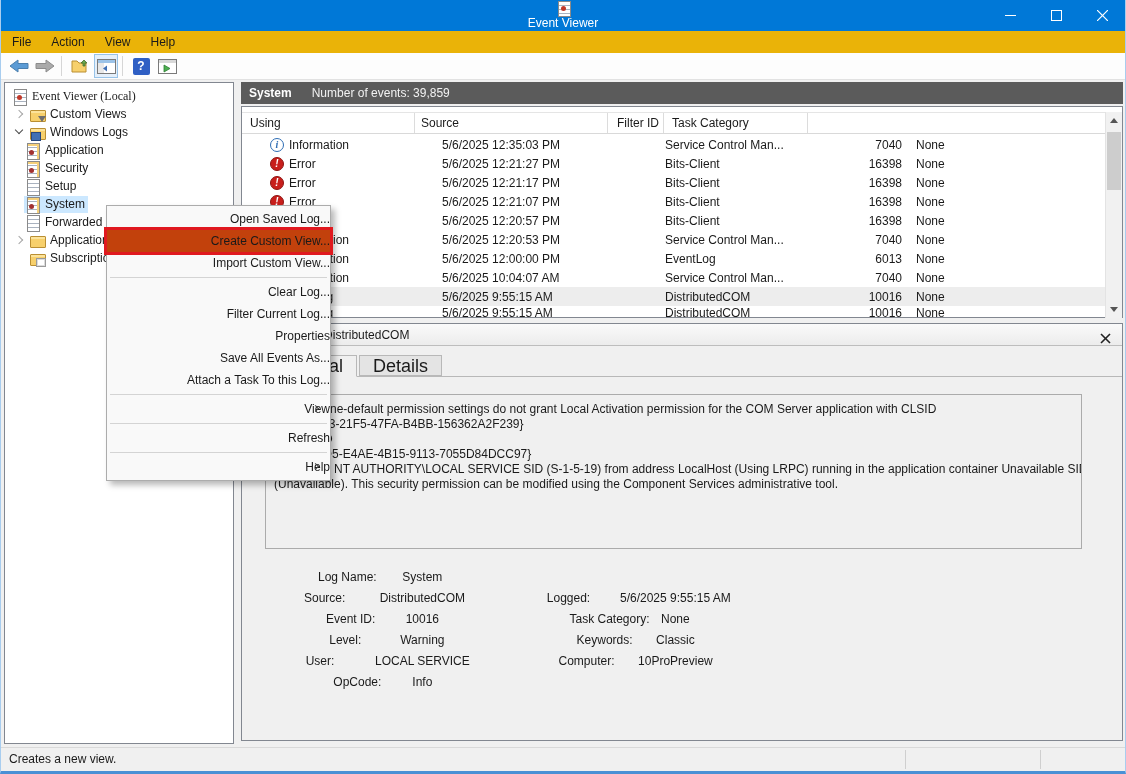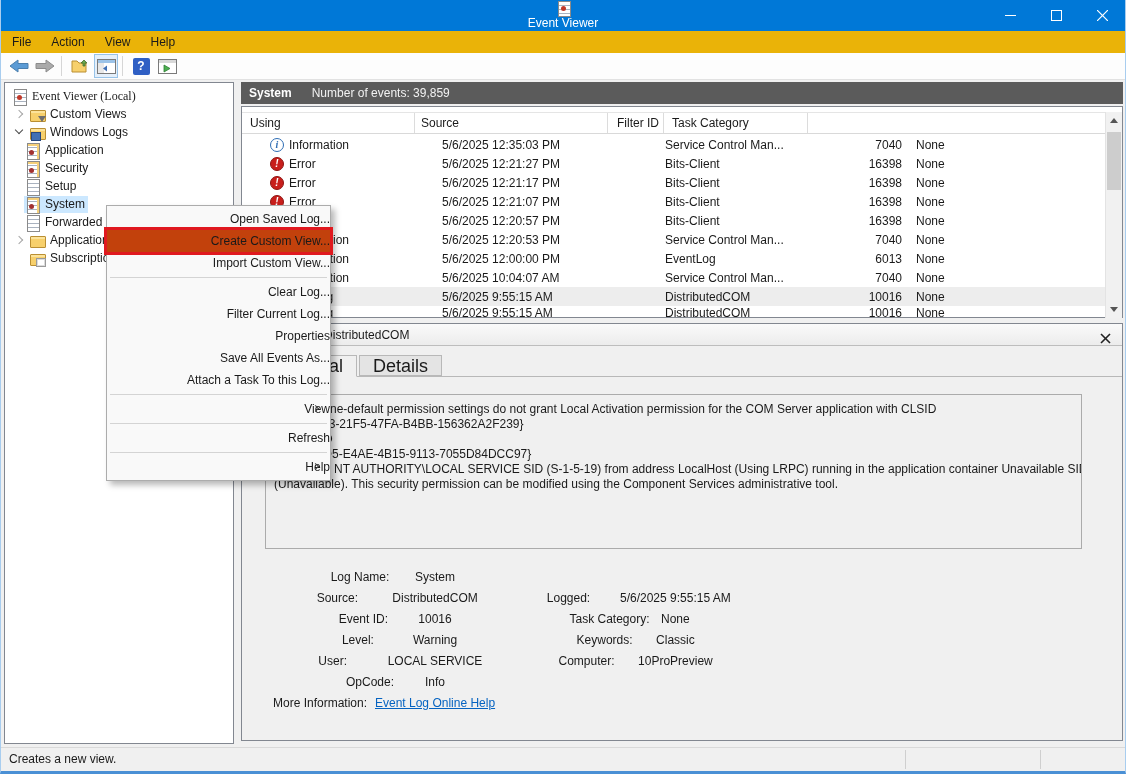--- a/index.html
+++ b/index.html
@@ -470,23 +470,20 @@
                 </div>
 
                 <div class="frow">
                   <span class="flabel">User:</span><span class="fvalue">LOCAL SERVICE</span>
                 </div>
 
                 <div class="frow">
                   <span class="flabel">OpCode:</span><span class="fvalue">Info</span>
                 </div>
 
-              <div class="frow">
-                <span class="flabel">More Information:</span><a class="fvalue link">Event Log Online Help</a>
-              </div>
             </div>
             <div class="fcol right">
 
                 <div class="frow">
                   <span class="flabel">Logged:</span><span class="fvalue">5/6/2025 9:55:15 AM</span>
                 </div>
 
                 <div class="frow">
                   <span class="flabel">Task Category:</span><span class="fvalue">None</span>
                 </div>

